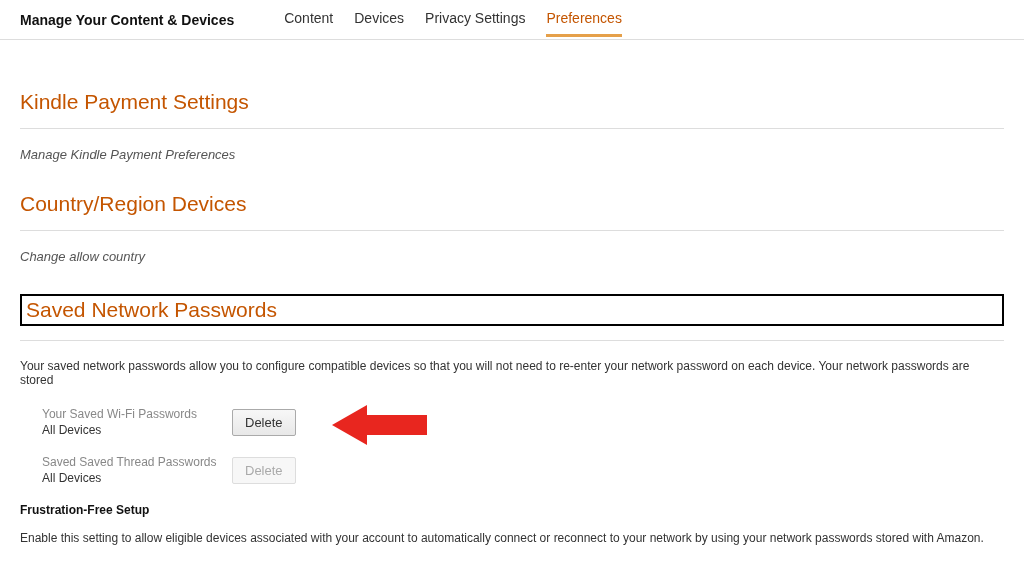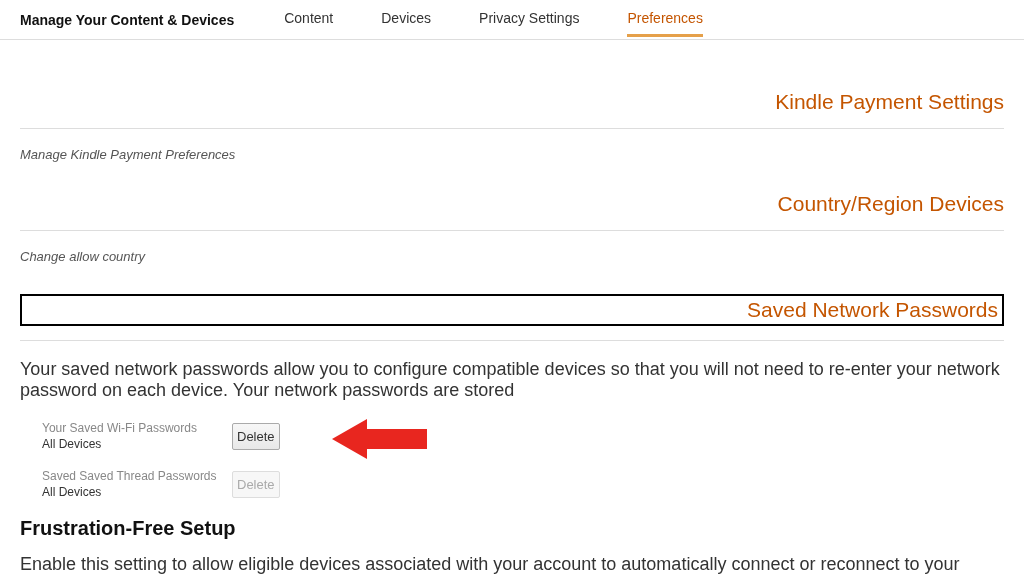--- a/index.html
+++ b/index.html
@@ -22,62 +22,61 @@
       height: 40px;
     }
     .header-title {
       font-weight: bold;
       font-size: 14px;
       color: #111;
       margin-right: 50px;
     }
     .tabs {
       display: flex;
-      gap: 48px;
+      gap: 21px;
     }
     .tab {
       font-size: 14px;
       color: #333;
       padding: 8px 0;
       cursor: pointer;
     }
     .tab.active {
       color: #c45500;
       border-bottom: 3px solid #e5a04a;
     }
     .content {
       padding: 20px;
     }
     .section-title {
       color: #c45500;
       font-size: 21px;
       font-weight: normal;
       margin-bottom: 14px;
       margin-top: 30px;
-      text-align: right;
     }
     .divider {
       border: none;
       border-top: 1px solid #ddd;
       margin-bottom: 18px;
     }
     .section-link {
       color: #555;
       font-size: 13px;
       margin-bottom: 30px;
       display: block;
       font-style: italic;
     }
     .highlighted {
       border: 2px solid #000;
       padding: 2px 4px;
       display: block;
     }
     .body-text {
-      font-size: 18px;
+      font-size: 12px;
       color: #333;
       margin-bottom: 20px;
       margin-top: 5px;
     }
     .pw-row {
       display: flex;
       align-items: center;
       margin-bottom: 18px;
       margin-left: 22px;
       position: relative;
@@ -91,21 +90,21 @@
     }
     .pw-label-big {
       font-size: 12px;
       color: #333;
       margin-top: 2px;
     }
     .delete-btn {
       background: linear-gradient(#f7f7f7, #e8e8e8);
       border: 1px solid #aaa;
       border-radius: 2px;
-      padding: 5px 4px;
+      padding: 5px 12px;
       font-size: 13px;
       color: #333;
       cursor: pointer;
     }
     .delete-btn.disabled {
       background: #f7f7f7;
       border: 1px solid #ddd;
       color: #aaa;
       cursor: default;
     }
@@ -114,21 +113,21 @@
       left: 290px;
       top: -6px;
       width: 100px;
       height: 48px;
     }
     .arrow svg {
       width: 100px;
       height: 48px;
     }
     .sub-heading {
-      font-size: 20px;
+      font-size: 12px;
       font-weight: bold;
       color: #111;
       margin-top: 10px;
       margin-bottom: 14px;
     }
   </style>
 </head>
 <body>
 
 <div class="header">

